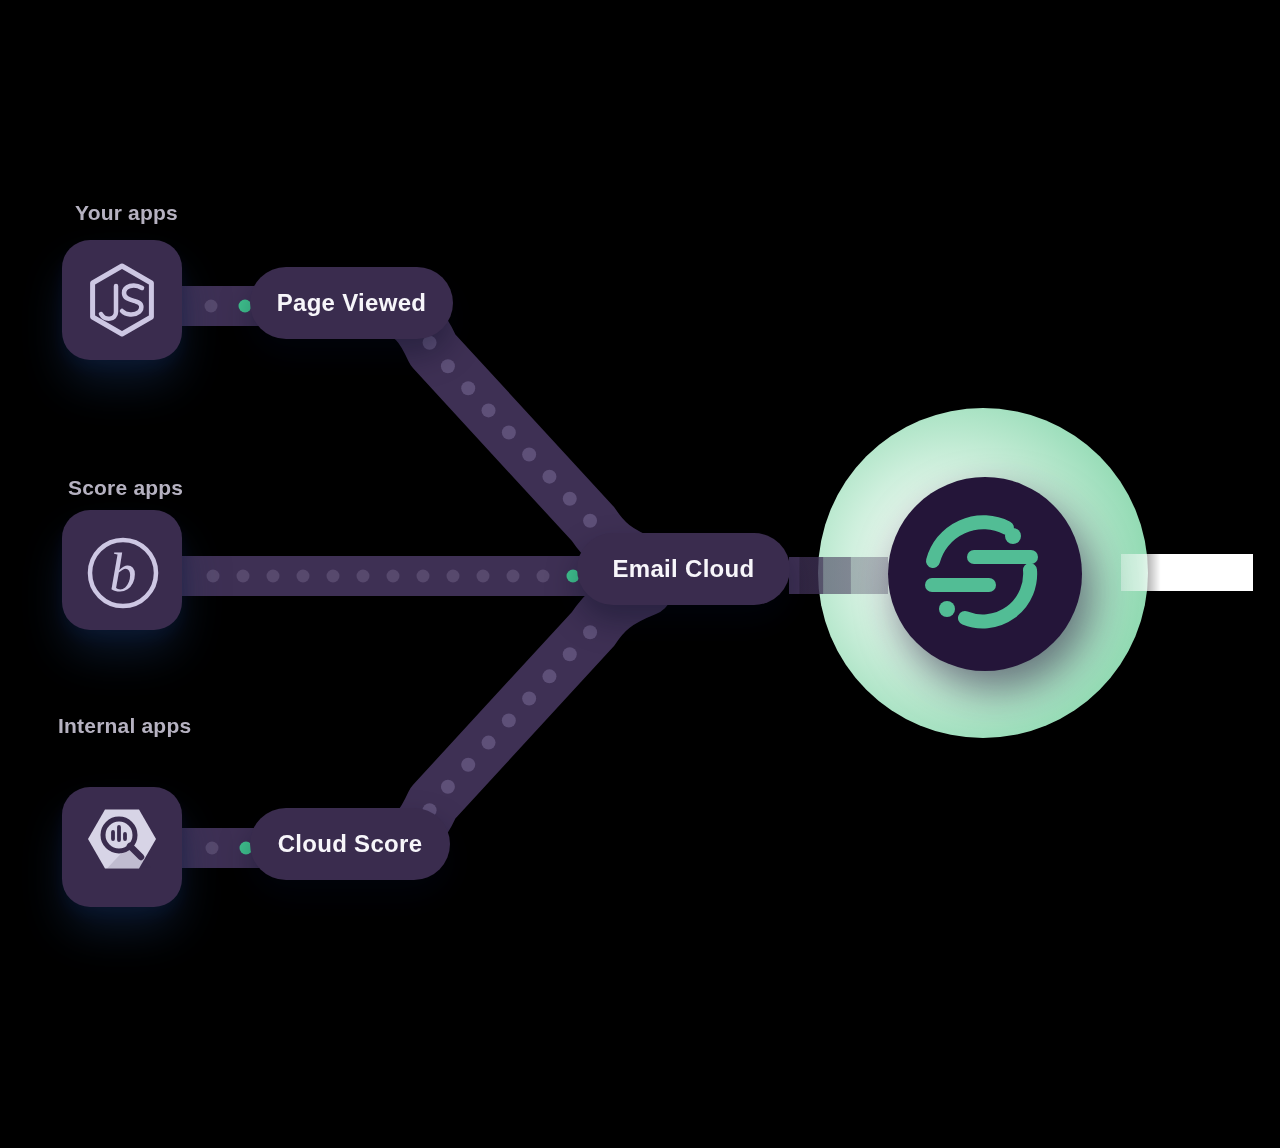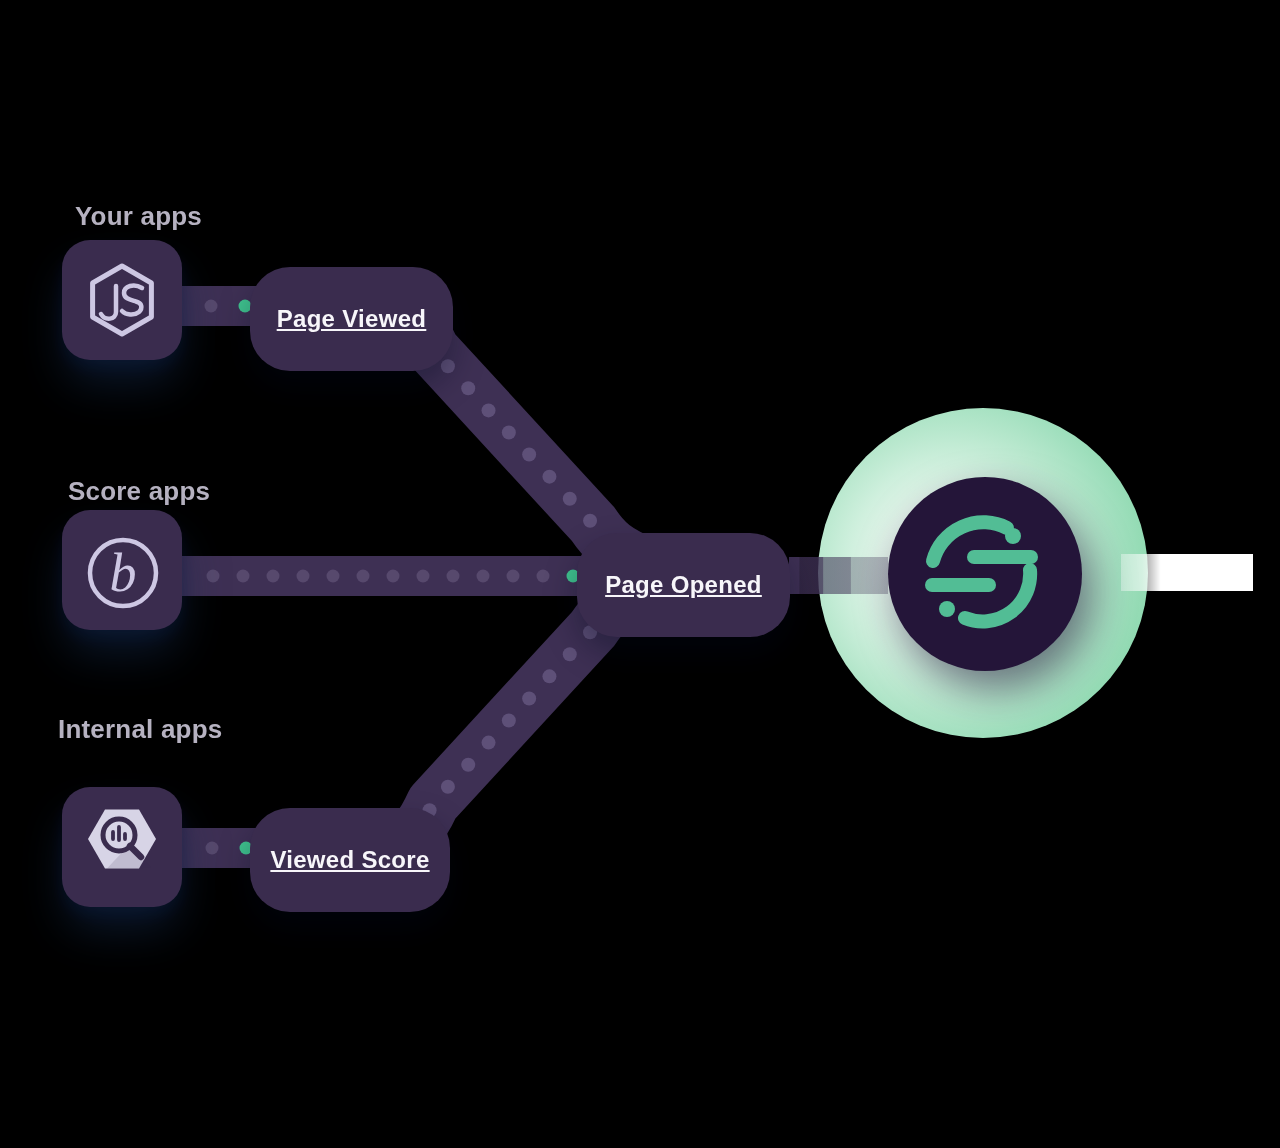--- a/index.html
+++ b/index.html
@@ -4,37 +4,37 @@
 <style>
   html,body{margin:0;padding:0;background:#000;}
   .stage{position:relative;width:1280px;height:1148px;background:var(--background,#000);
          overflow:hidden;font-family:"Liberation Sans",sans-serif;}
 
   .bands{position:absolute;inset:0;width:1280px;height:1148px;z-index:1;}
   .band{fill:none;stroke:var(--band);}
   .band.h{stroke-width:40;}
   .band.d{stroke-width:54;stroke-linecap:round;stroke-linejoin:round;}
 
-  .label{position:absolute;z-index:5;font-size:26px;font-weight:700;
+  .label{position:absolute;z-index:5;font-size:21px;font-weight:700;
          color:var(--label-text);letter-spacing:.2px;}
 
   .card{position:absolute;z-index:5;width:120px;height:120px;border-radius:28px;
         background:var(--pill-bg);
         box-shadow:0 26px 46px -4px rgba(22,48,88,.50), 0 8px 16px rgba(8,18,48,.40);}
   .card svg{width:120px;height:120px;display:block;}
   .ln{fill:none;stroke:var(--icon-lavender);stroke-linecap:round;stroke-linejoin:round;}
   .braze-b{font-family:"Liberation Serif",serif;font-style:italic;font-size:54px;
            fill:var(--icon-lavender);}
   .bq-hex{fill:var(--bigquery-hex);}
   .bq-glyph{fill:none;stroke:var(--bigquery-glyph);stroke-linecap:round;}
 
-  .pill{position:absolute;z-index:5;height:104px;border-radius:40px;background:var(--pill-bg);
+  .pill{position:absolute;z-index:5;height:72px;border-radius:40px;background:var(--pill-bg);
         color:var(--pill-text);font-size:24px;font-weight:700;letter-spacing:.3px;
         display:flex;align-items:center;justify-content:center;
-        box-shadow:0 16px 32px rgba(4,10,30,.35);text-decoration:underline;}
+        box-shadow:0 16px 32px rgba(4,10,30,.35);}
 
   .glow{position:absolute;z-index:2;left:818px;top:408px;width:330px;height:330px;border-radius:50%;
         background:radial-gradient(circle at 40% 48%,
           #ffffff 0%, #f4fbf6 14%, #e2f5ea 27%, #cdefdc 40%, #b6e7cc 53%,
           #a2e0bf 65%, #91dab2 76%, #83d4a7 87%, #78cf9f 96%, #74cd9c 100%);}
 
   .fade-band{position:absolute;z-index:3;left:789px;top:557px;width:99px;height:37px;
         background:linear-gradient(90deg,
           var(--band) 0%, var(--band) 10%,
           rgba(62,48,84,.80) 11%, rgba(62,48,84,.80) 34%,
@@ -131,24 +131,24 @@
       <path class="bq-glyph" stroke-width="3.8" d="M 51 52 V 45"></path>
       <path class="bq-glyph" stroke-width="3.8" d="M 57 53 V 40"></path>
       <path class="bq-glyph" stroke-width="3.8" d="M 63 52 V 47"></path>
     </svg>
   </div>
 
   <div class="pill" style="left:250px;top:267px;width:203px">
     <span>Page Viewed</span>
   </div>
   <div class="pill" style="left:577px;top:533px;width:213px">
-    <span>Page Opened</span>
+    <span>Email Cloud</span>
   </div>
   <div class="pill" style="left:250px;top:808px;width:200px">
-    <span>Viewed Score</span>
+    <span>Cloud Score</span>
   </div>
 
   <div class="glow"></div>
   <div class="fade-band"></div>
   <div class="white-band"></div>
 
   <div class="badge">
     <svg viewBox="0 0 194 194">
       <path class="seg" d="M 45 84 A 52 52 0 0 1 119 51"></path>
       <circle class="seg-dot" cx="125" cy="59" r="8"></circle>

